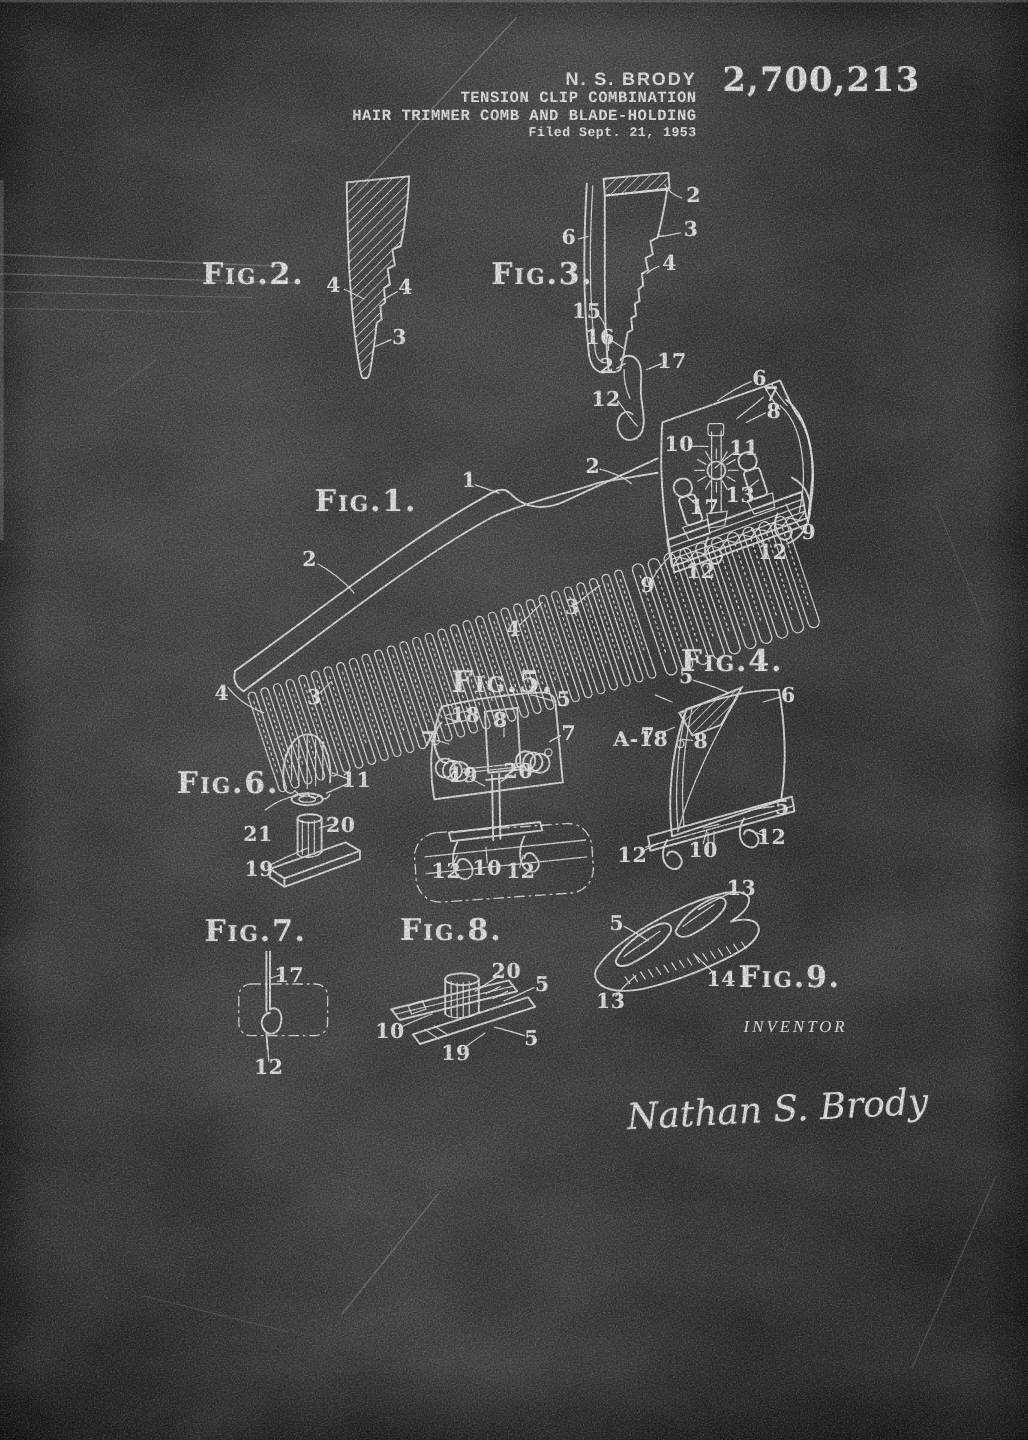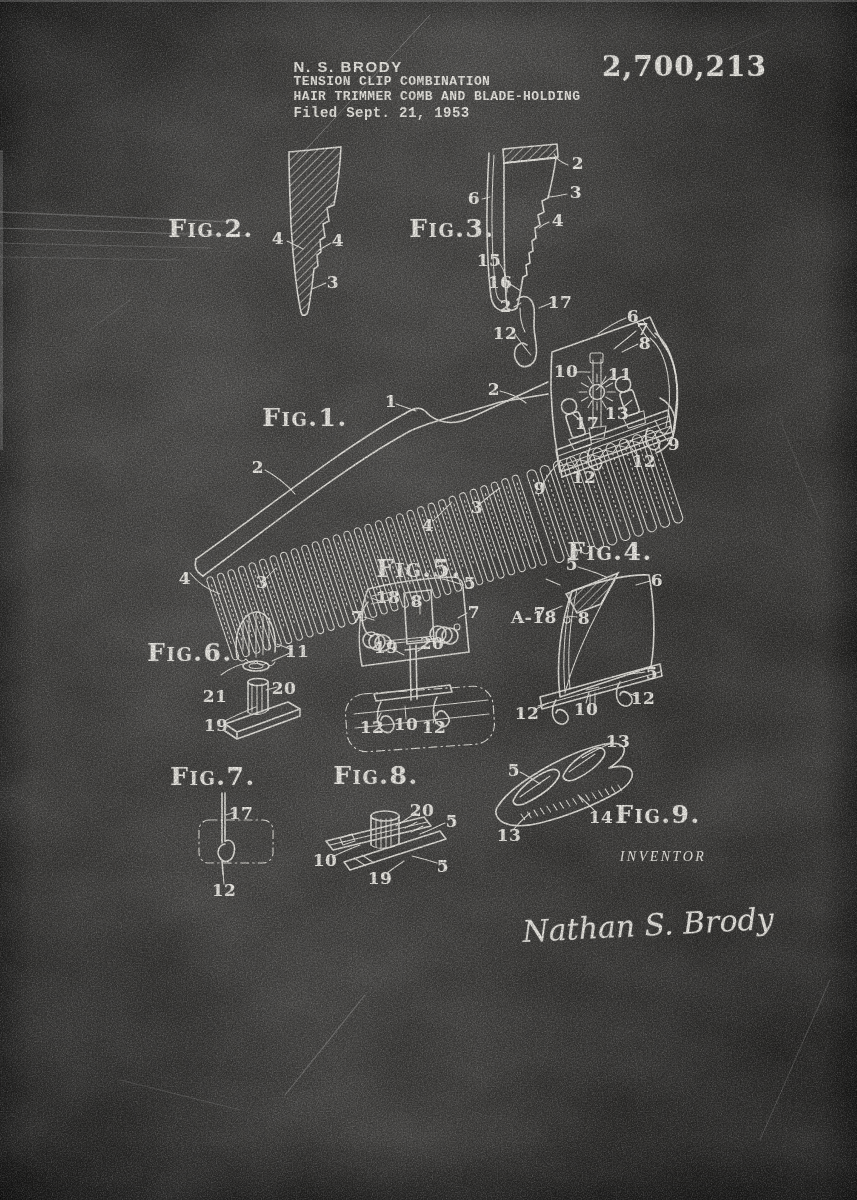--- a/index.html
+++ b/index.html
@@ -17,24 +17,24 @@
       radial-gradient(ellipse at 30% 82%, rgba(255,255,255,.06), transparent 45%),
       linear-gradient(to right, rgba(0,0,0,.45) 0%, transparent 4%, transparent 96%, rgba(0,0,0,.5) 100%),
       linear-gradient(to bottom, rgba(0,0,0,.3) 0%, transparent 3%, transparent 95%, rgba(0,0,0,.5) 100%),
       var(--bg);
     font-family:"DejaVu Serif", serif; color:var(--ink);
   }
   .abs{position:absolute;}
   
   #hdr-date{left:170px; top:50px; font-size:22px; font-weight:bold; letter-spacing:1px; text-shadow:0 0 2px rgba(255,255,255,.25);}
   #hdr-num{left:602px; top:50px; font-size:28px; font-weight:bold; letter-spacing:1px; text-shadow:0 0 2px rgba(255,255,255,.25);}
-  #hdr-center{left:437px; top:58px; transform:translateX(-50%); text-align:left; white-space:nowrap;}
+  #hdr-center{left:437px; top:58px; transform:translateX(-50%); text-align:right; white-space:nowrap;}
   #hdr-name{font-family:"Liberation Sans", sans-serif; font-size:15px; font-weight:bold; letter-spacing:1.6px;}
   .hdr-title{font-family:"Liberation Mono", monospace; font-size:13px; font-weight:bold; letter-spacing:.4px; line-height:14.5px;}
-  #hdr-filed{font-family:"Liberation Mono", monospace; font-size:14px; font-weight:bold; letter-spacing:.4px; margin-top:1px;}
+  #hdr-filed{font-family:"Liberation Mono", monospace; font-size:11px; font-weight:bold; letter-spacing:.4px; margin-top:1px;}
   
   .fig-label{
     position:absolute; transform:translate(-50%,-50%);
     font-family:"DejaVu Serif", serif; font-variant:small-caps; font-weight:bold;
     font-size:25px; letter-spacing:1.5px; white-space:nowrap;
     text-shadow:0 0 2px rgba(255,255,255,.2);
   }
   .ref-num{
     position:absolute; transform:translate(-50%,-50%);
     font-family:"DejaVu Serif", serif; font-size:17px; font-weight:bold;

